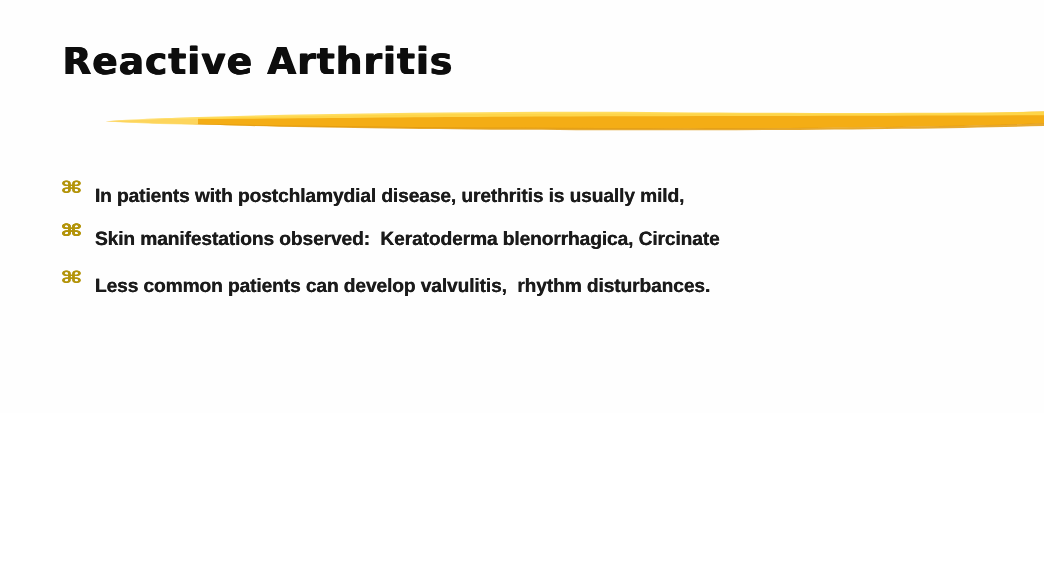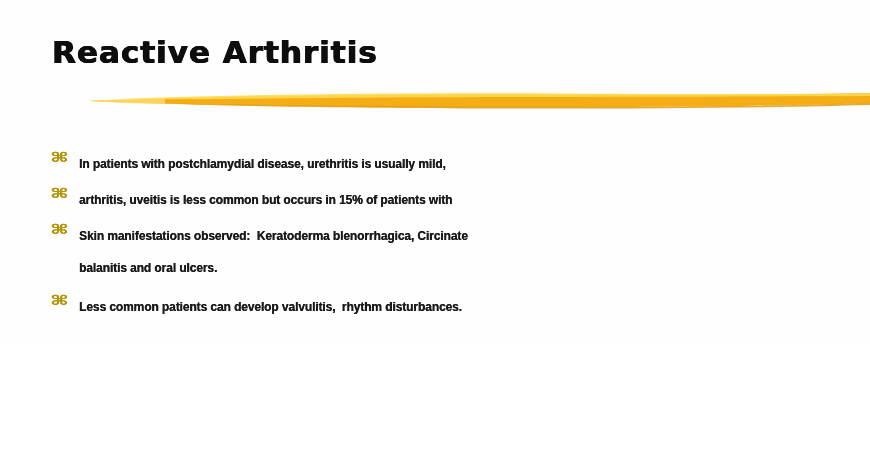--- a/index.html
+++ b/index.html
@@ -47,21 +47,21 @@
     font-size:19px;
     font-weight:bold;
     color:#b3940a;
     transform:scale(1.05,0.72);
     transform-origin:left top;
     text-shadow:0.5px 0 0 #b3940a;
     line-height:1;
   }
   .line{
     white-space:pre;
-    font-size:12px;
+    font-size:16px;
     font-weight:bold;
     color:#1b1b1b;
     line-height:32px;
     letter-spacing:-0.1px;
     text-shadow:0.3px 0 0 #1b1b1b;
   }
   .italic{}
 </style>
 </head>
 <body>
@@ -77,26 +77,24 @@
     <path d="M88 19 C110 17.5, 135 16.5, 165 16 L165 22 C135 21.5, 108 20.5, 88 19 Z" fill="#ffde6e" opacity="0.8"></path>
   </svg>
 
   <ul class="bullet-list" id="bullet-list">
       <li class="bullet-item">
         <span class="bullet-glyph">⌘</span>
         <div class="line"><span>In patients with postchlamydial disease, urethritis is usually mild,</span></div>
       </li>
       <li class="bullet-item">
         <span class="bullet-glyph">⌘</span>
-        <div class="line"><span>arthritis, uveitis is less common but occurs in 15% of patients with</span></div>
       </li>
       <li class="bullet-item">
         <span class="bullet-glyph">⌘</span>
         <div class="line"><span>Skin manifestations observed:  </span><span class="italic">Keratoderma blenorrhagica, Circinate</span></div>
-        <div class="line"><span class="italic">balanitis</span><span> and oral ulcers.</span></div>
       </li>
       <li class="bullet-item">
         <span class="bullet-glyph">⌘</span>
         <div class="line"><span>Less common patients can develop valvulitis,  rhythm disturbances.</span></div>
       </li>
     </ul>
 
 </div>
 
 </body></html>

